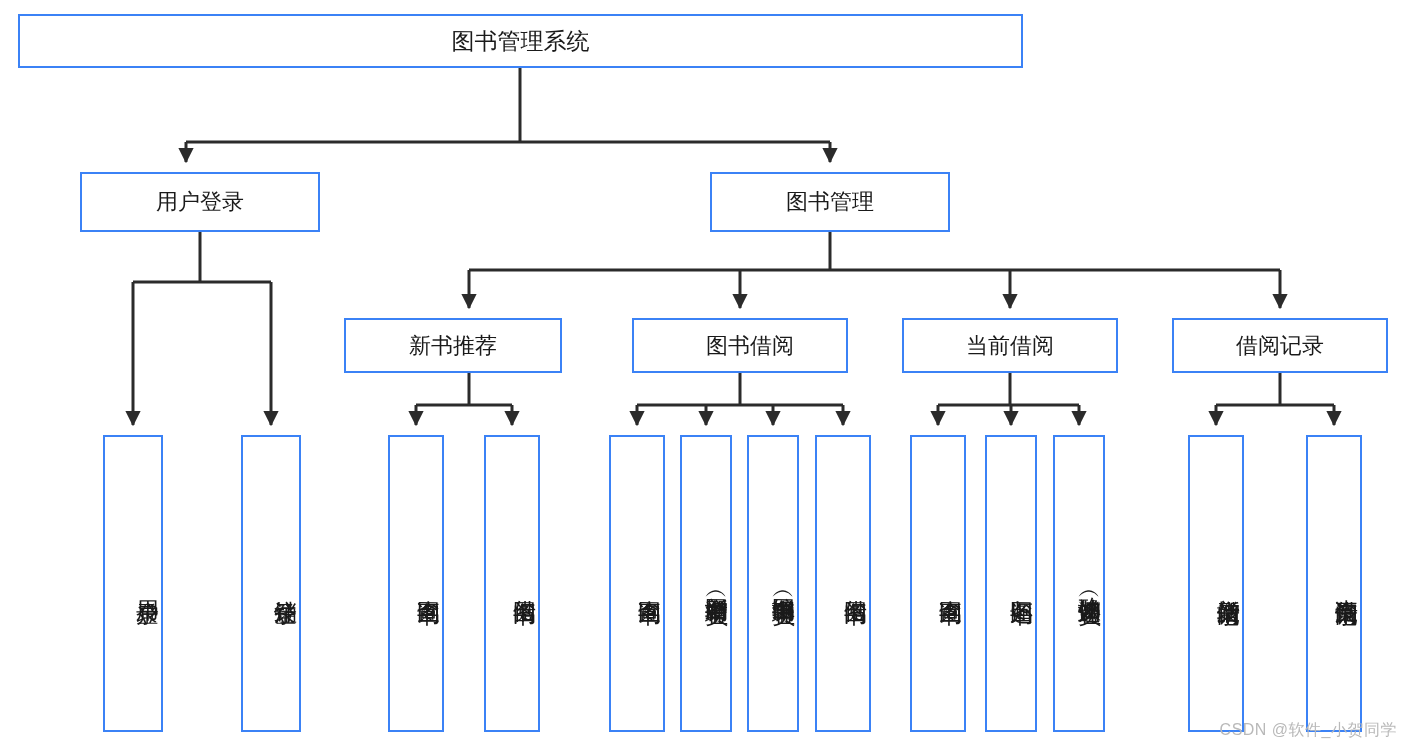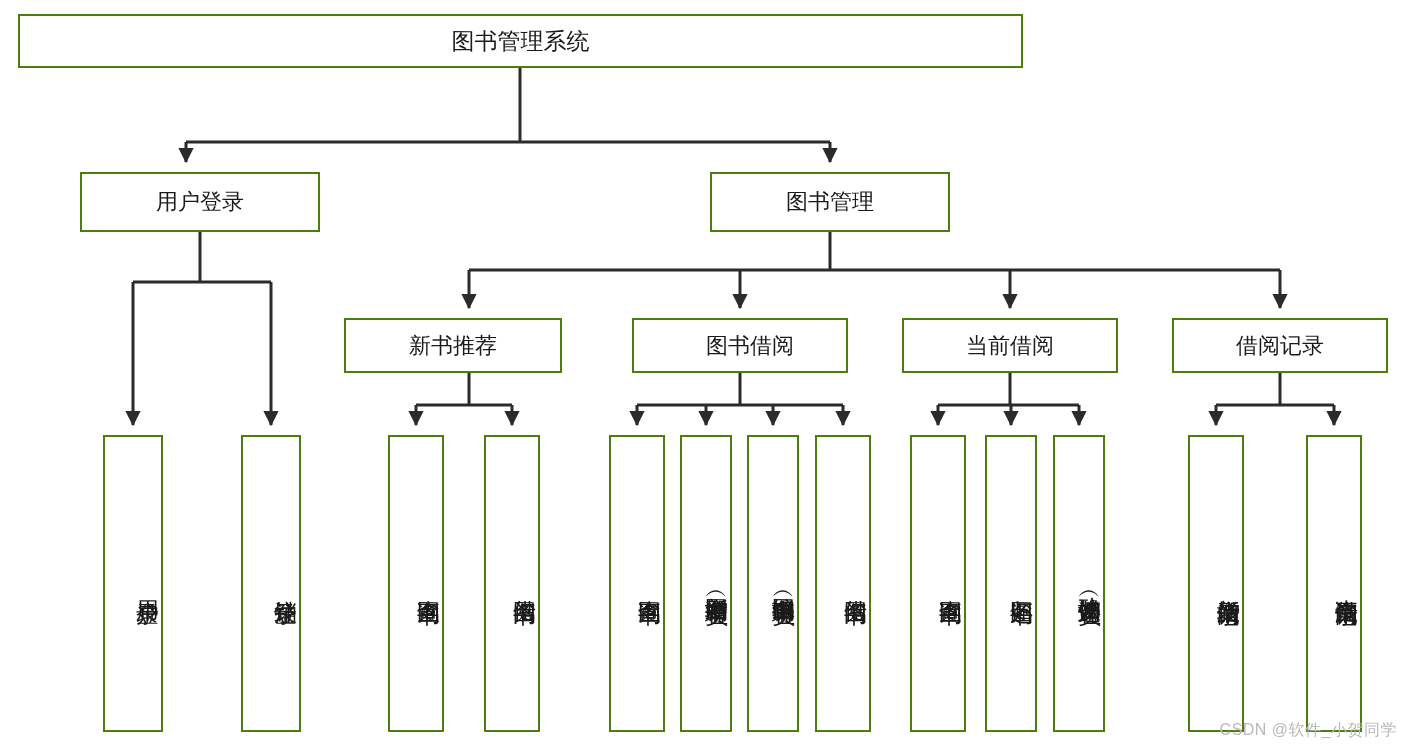--- a/index.html
+++ b/index.html
@@ -20,21 +20,21 @@
   svg#edges {
     position: absolute;
     left: 0;
     top: 0;
     width: 1405px;
     height: 747px;
   }
   .node {
     position: absolute;
     box-sizing: border-box;
-    border: 2px solid #4d7c0f;
+    border: 2px solid #3b82f6;
     background: #ffffff;
     display: flex;
     align-items: center;
     justify-content: center;
     color: #1a1a1a;
   }
   .node.root {
     font-size: 23px;
   }
   .node.lvl2 {

